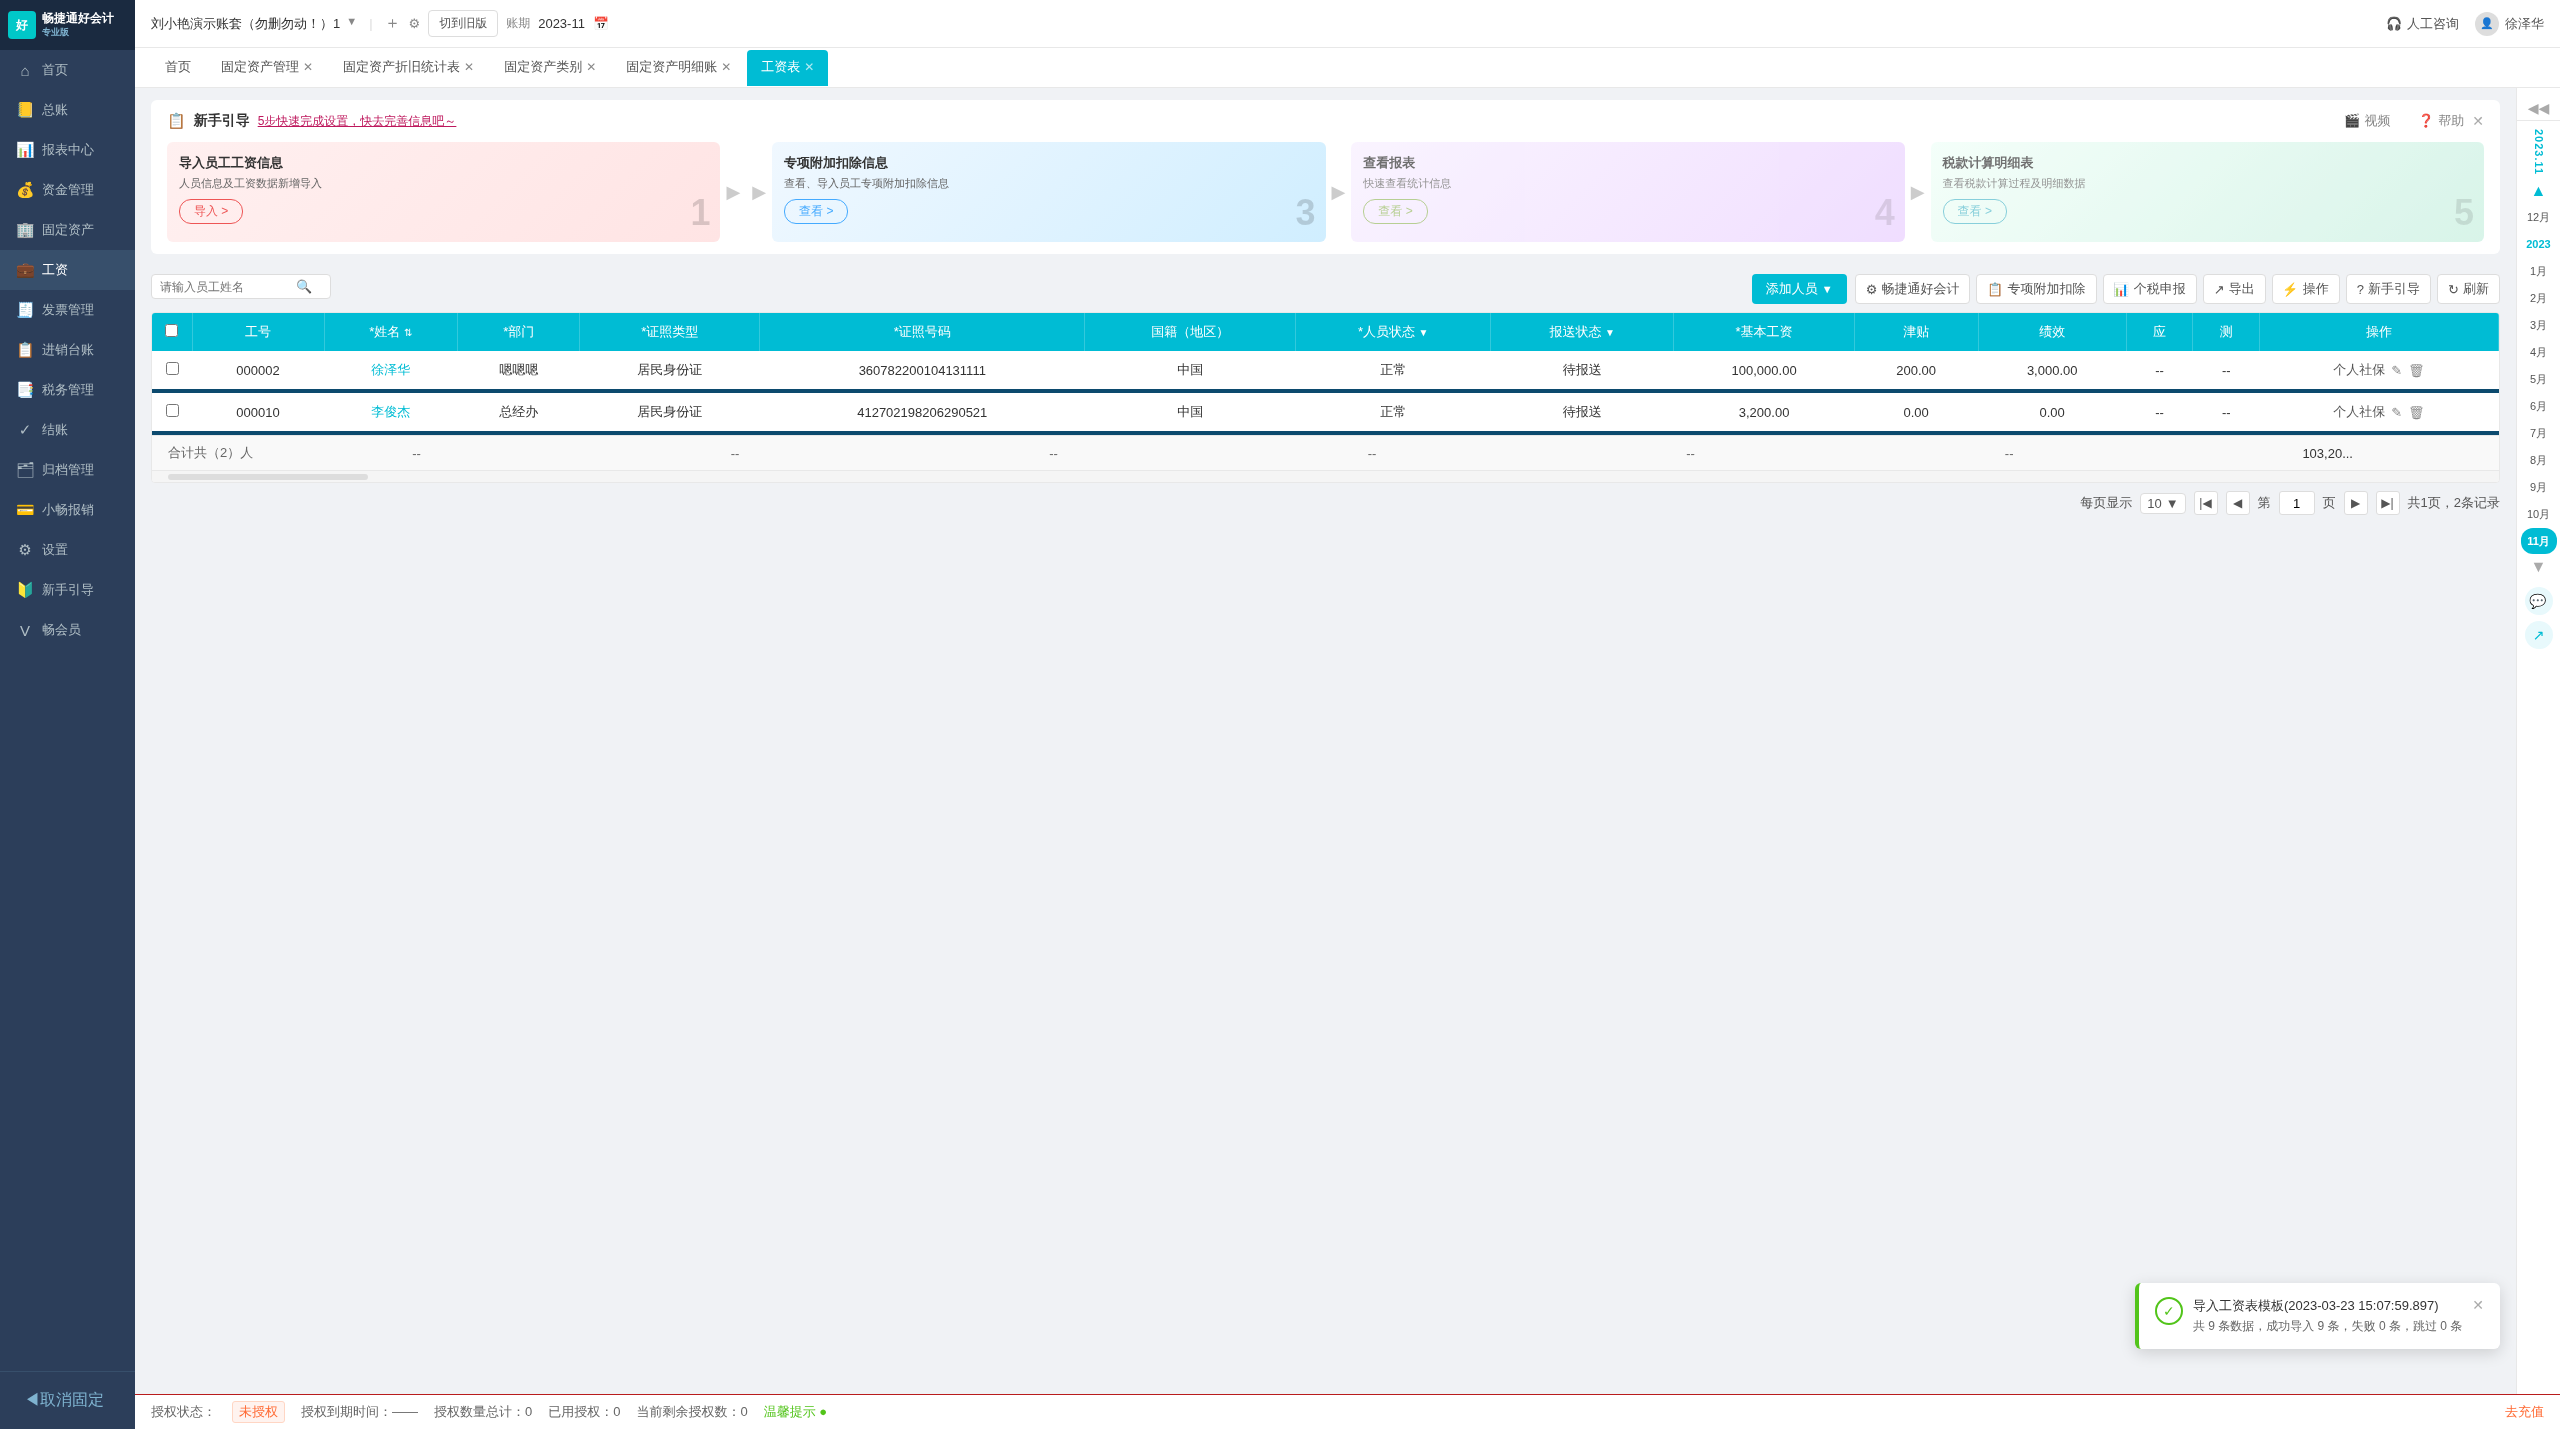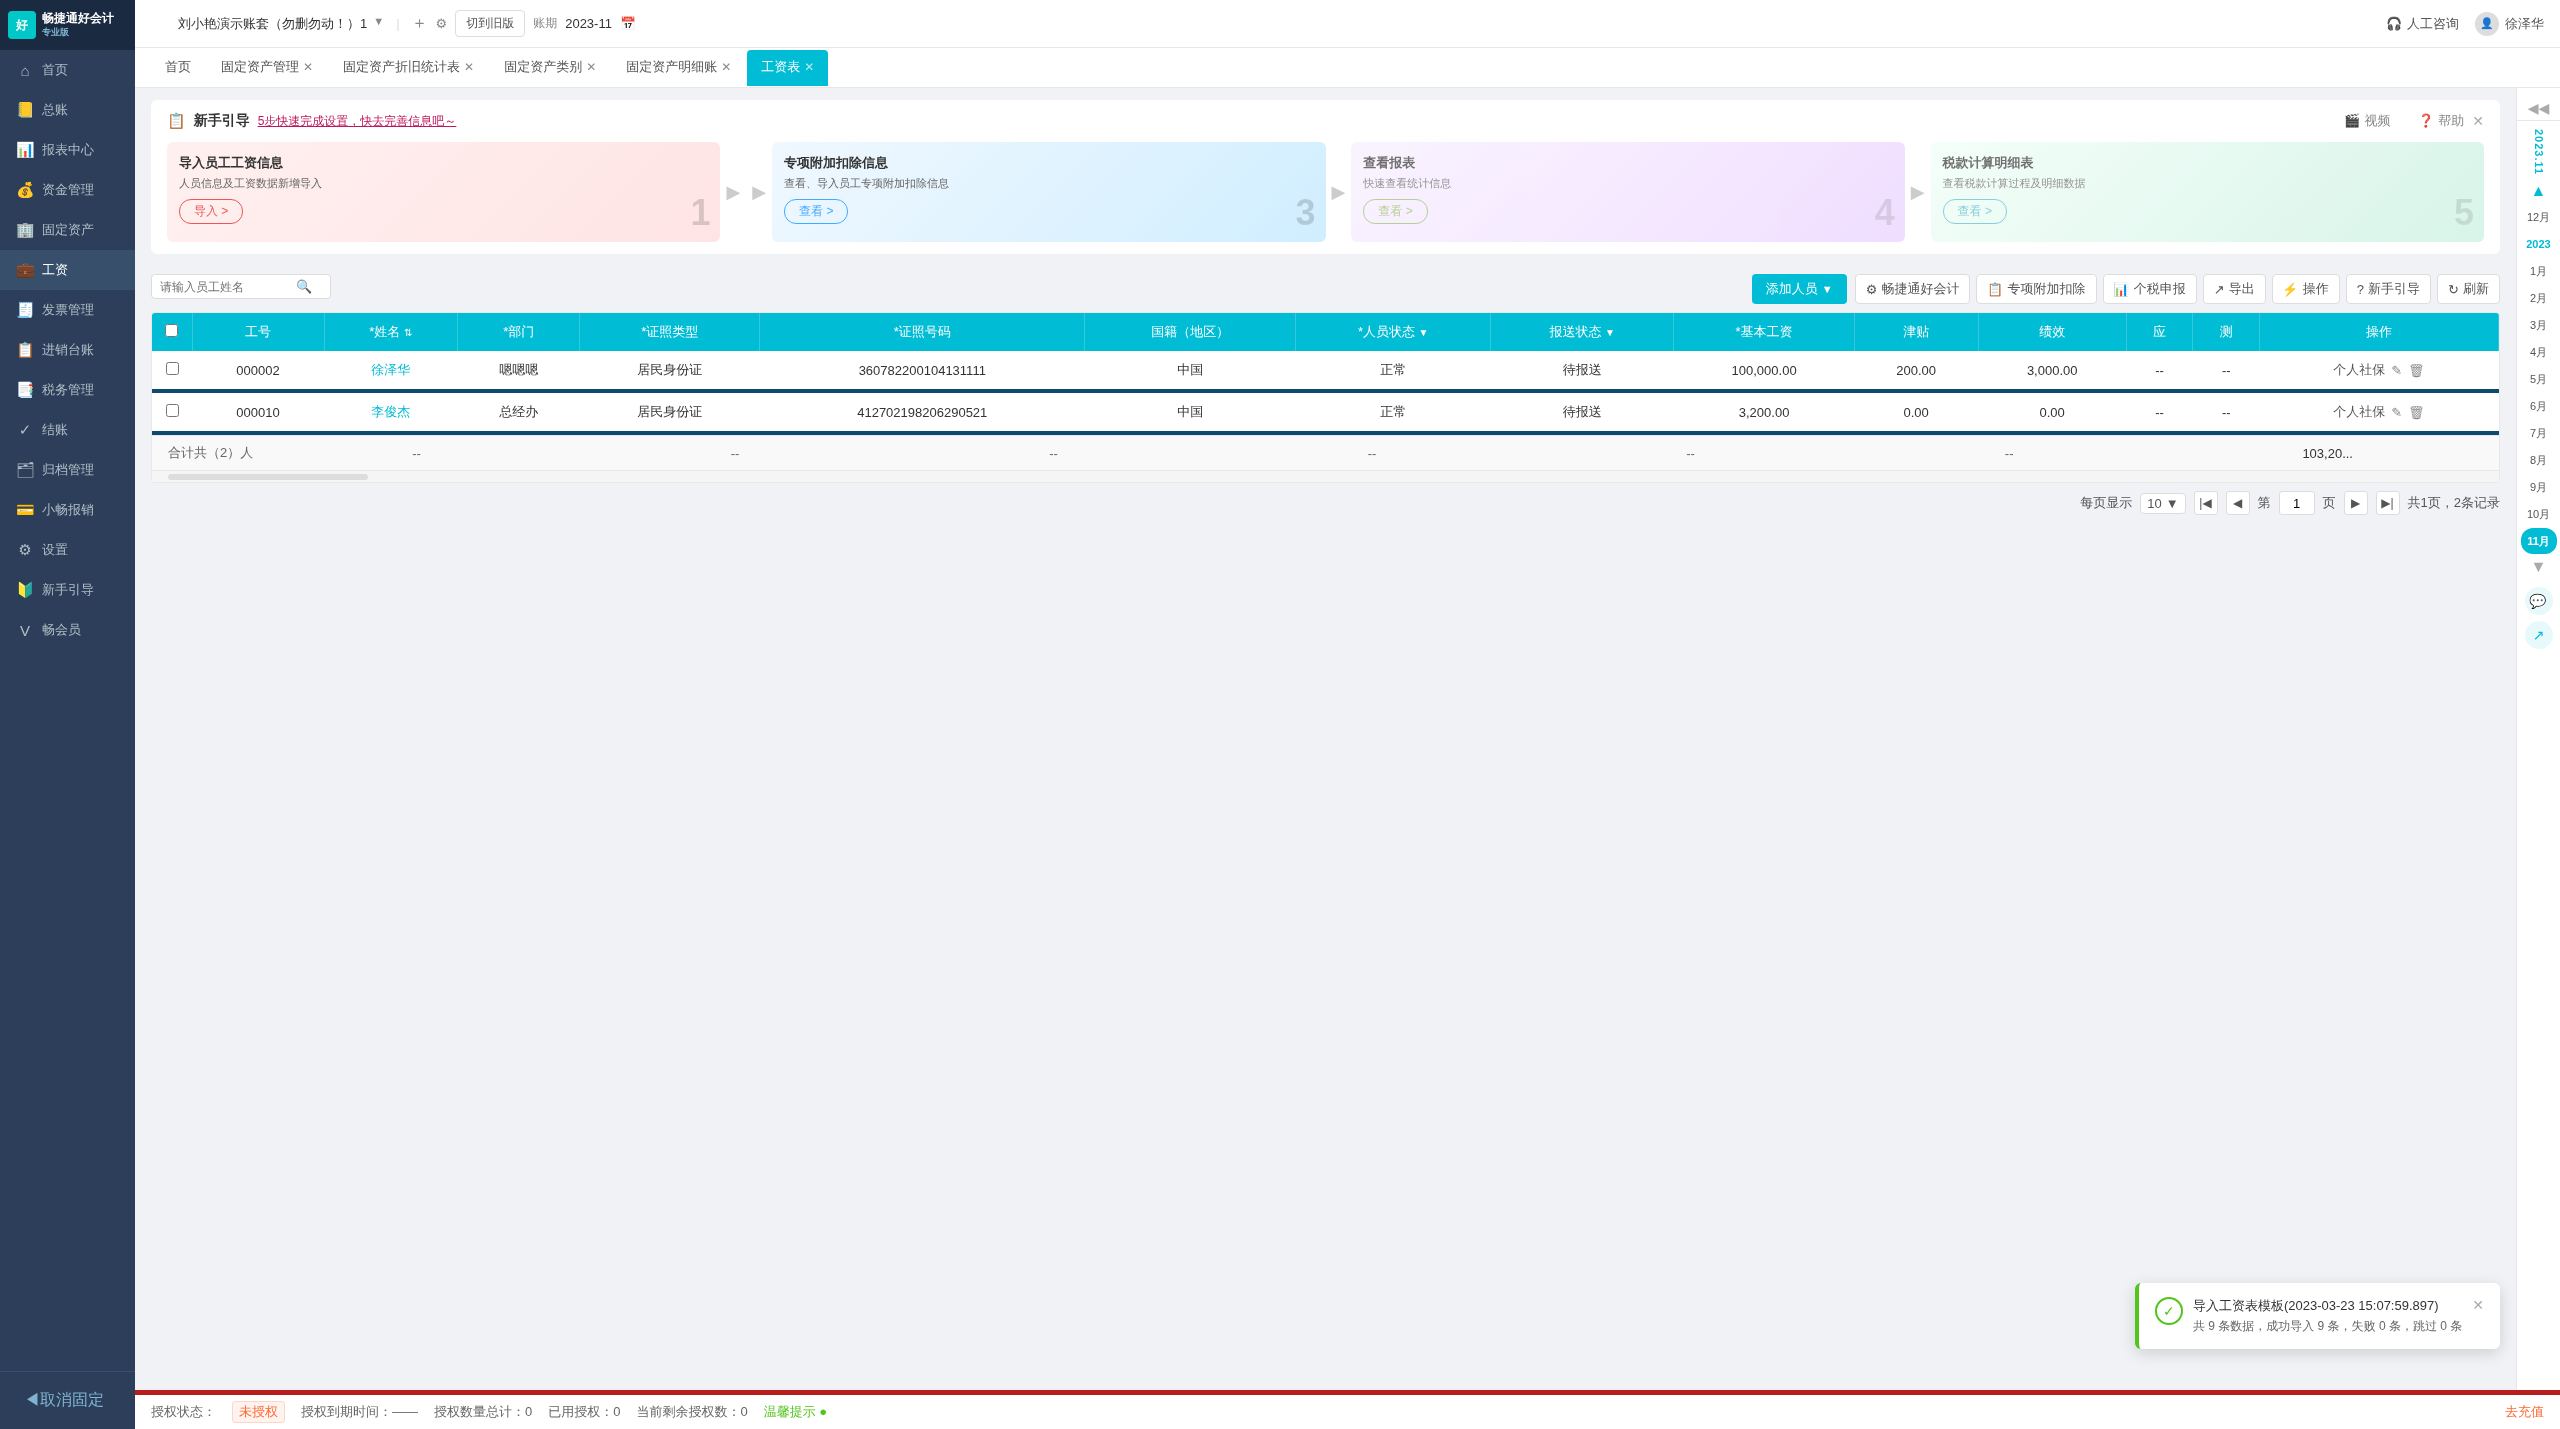--- a/index.html
+++ b/index.html
@@ -72,21 +72,21 @@
       height: 48px;
       display: flex;
       align-items: center;
       padding: 0 16px;
       border-bottom: 1px solid #e8e8e8;
       gap: 8px;
       flex-shrink: 0;
     }
     .account-selector {
       display: flex; align-items: flex-start; gap: 6px;
-      font-size: 13px; color: #333; cursor: pointer; margin-left: 27px;
+      font-size: 13px; color: #333; cursor: pointer;
     }
     .account-name { font-weight: 500; }
     .chevron-icon { color: #888; font-size: 11px; }
     .header-divider { color: #ddd; margin: 0 4px; }
     .add-icon { color: #888; font-size: 16px; cursor: pointer; }
     .settings-icon { color: #888; cursor: pointer; }
     .switch-version-btn {
       background: #fff;
       border: 1px solid #ddd;
       border-radius: 4px;
@@ -338,21 +338,21 @@
     }
     .page-input {
       width: 36px; height: 24px;
       border: 1px solid #ddd; border-radius: 3px;
       text-align: center; font-size: 13px;
     }
 
     
     .status-bar {
       background: #fff;
-      border-top: 5px solid #b91c1c;
+      border-top: 1px solid #b91c1c;
       padding: 6px 16px;
       display: flex; align-items: center; gap: 16px;
       font-size: 12px; color: #666;
       flex-shrink: 0;
     }
     .status-unauthorized { color: #ff6b35; background: #fff3ef; border: 1px solid #ffd6c4; padding: 1px 6px; border-radius: 3px; }
     .status-warning { color: #52c41a; }
     .charge-link { color: #ff6b35; cursor: pointer; margin-left: auto; }
 
     

